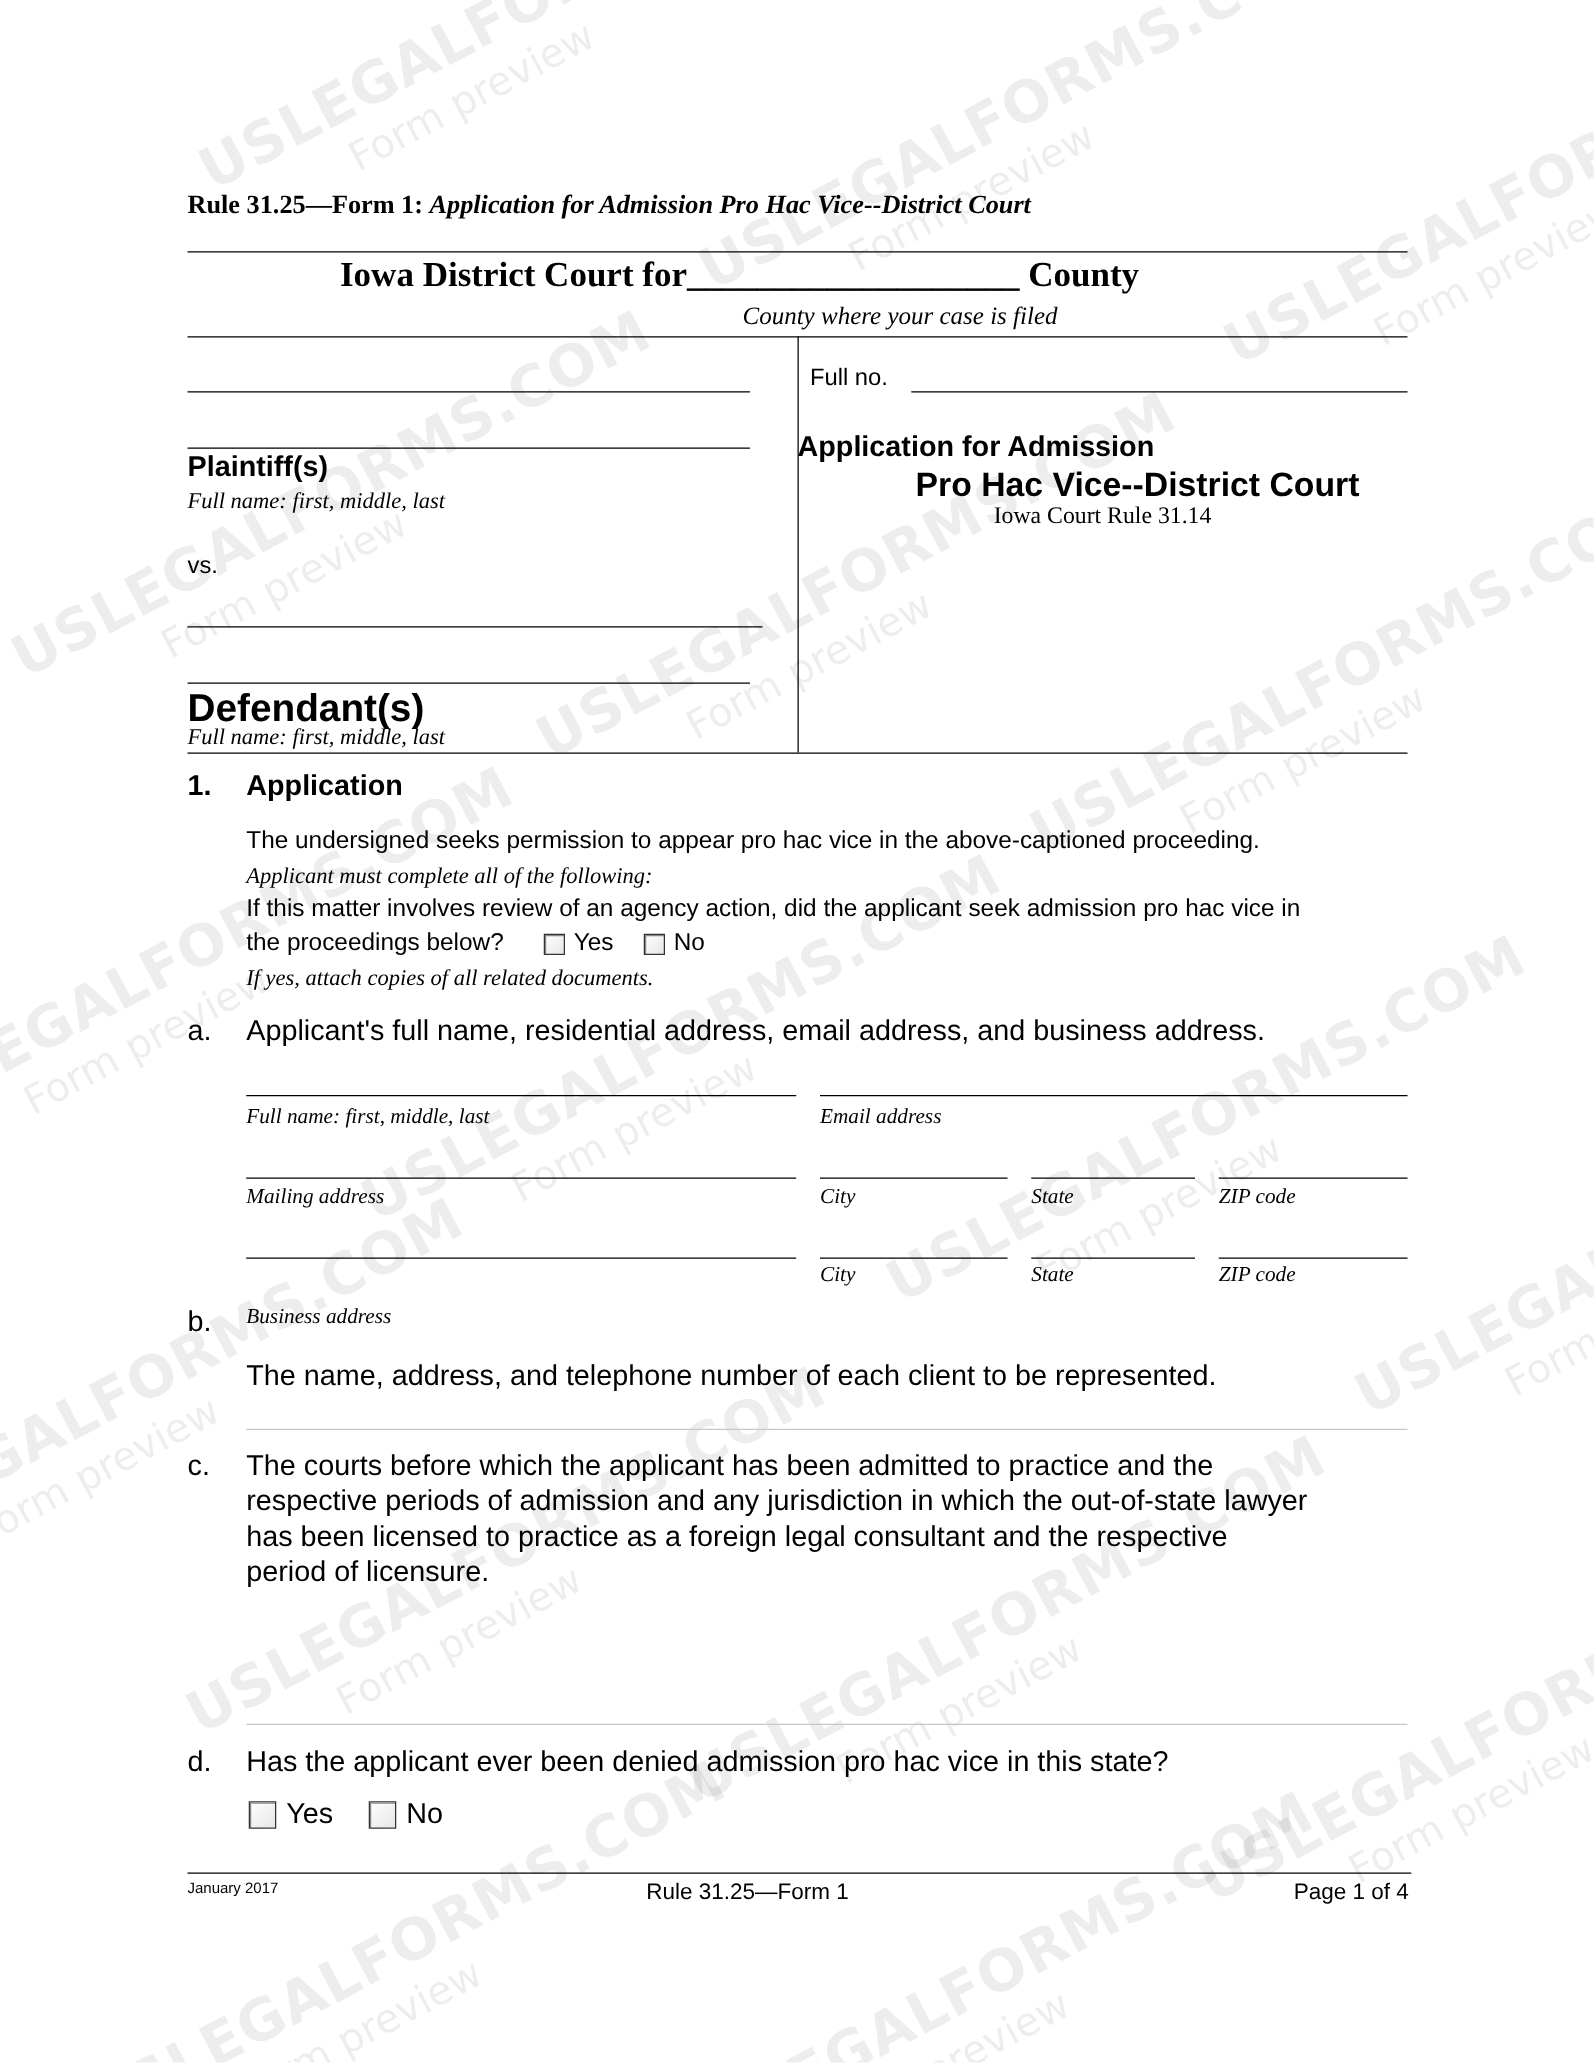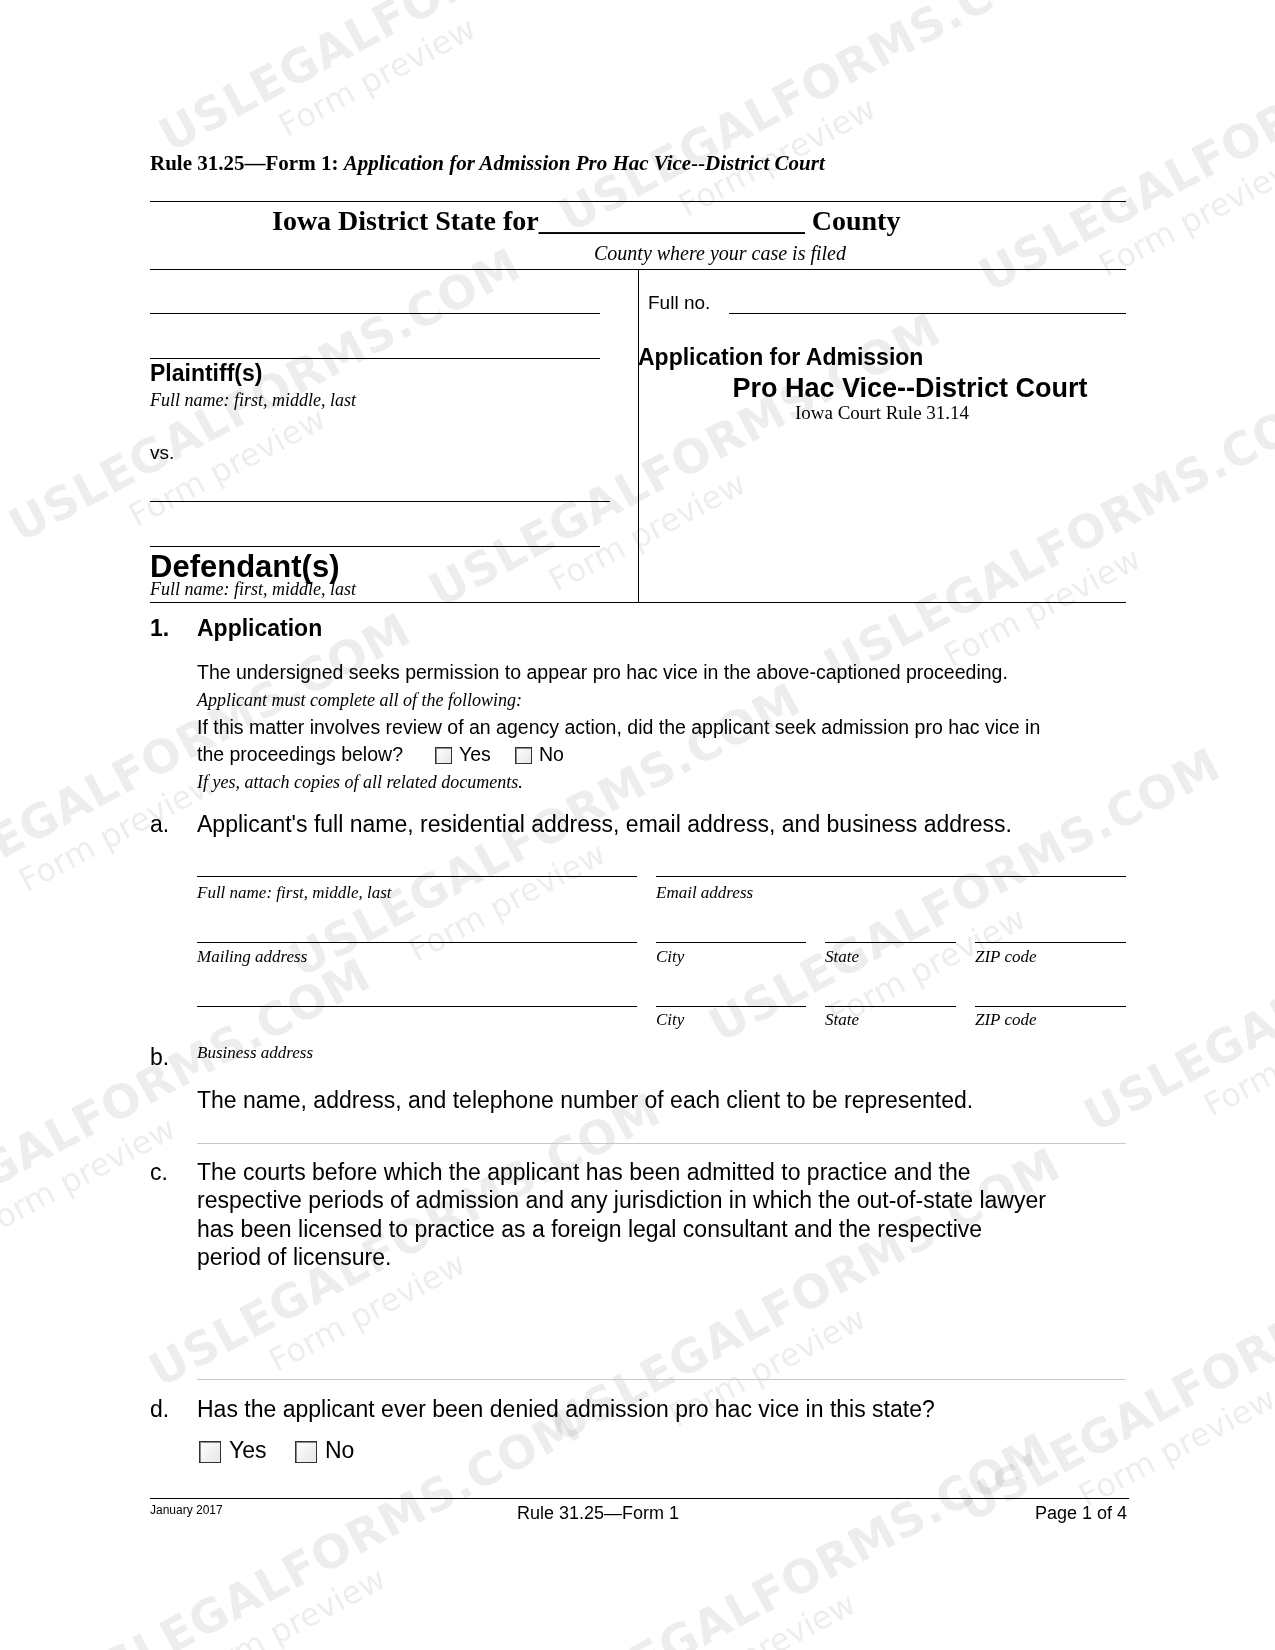--- a/index.html
+++ b/index.html
@@ -100,21 +100,21 @@
 </div>
 
 <div class="abs serif" style="left:150px; top:151px; font-size:21px;">
   <span class="bold">Rule 31.25—Form 1:</span>
   <span class="bold italic">Application for Admission Pro Hac Vice--District Court</span>
 </div>
 
 <div class="rule" style="left:150px; top:201px; width:976px;"></div>
 
 <div class="abs serif bold" style="left:272px; top:205px; font-size:28px;">
-  <span>Iowa District State for</span><span>___________________</span>
+  <span>Iowa District Court for</span><span>___________________</span>
   <span>County</span>
 </div>
 <div class="abs serif italic" style="left:563px; top:242px; font-size:20px;margin-left:31px;">County where your case is filed</div>
 
 <div class="rule" style="left:150px; top:269px; width:976px;"></div>
 <div class="vrule" style="left:638px; top:269px; height:333px;"></div>
 
 <div class="rule-thin" style="left:150px; top:313px; width:450px;"></div>
 <div class="rule-thin" style="left:150px; top:358px; width:450px;"></div>
 <div class="abs sans bold" style="left:150px; top:360px; font-size:23px;">Plaintiff(s)</div>

